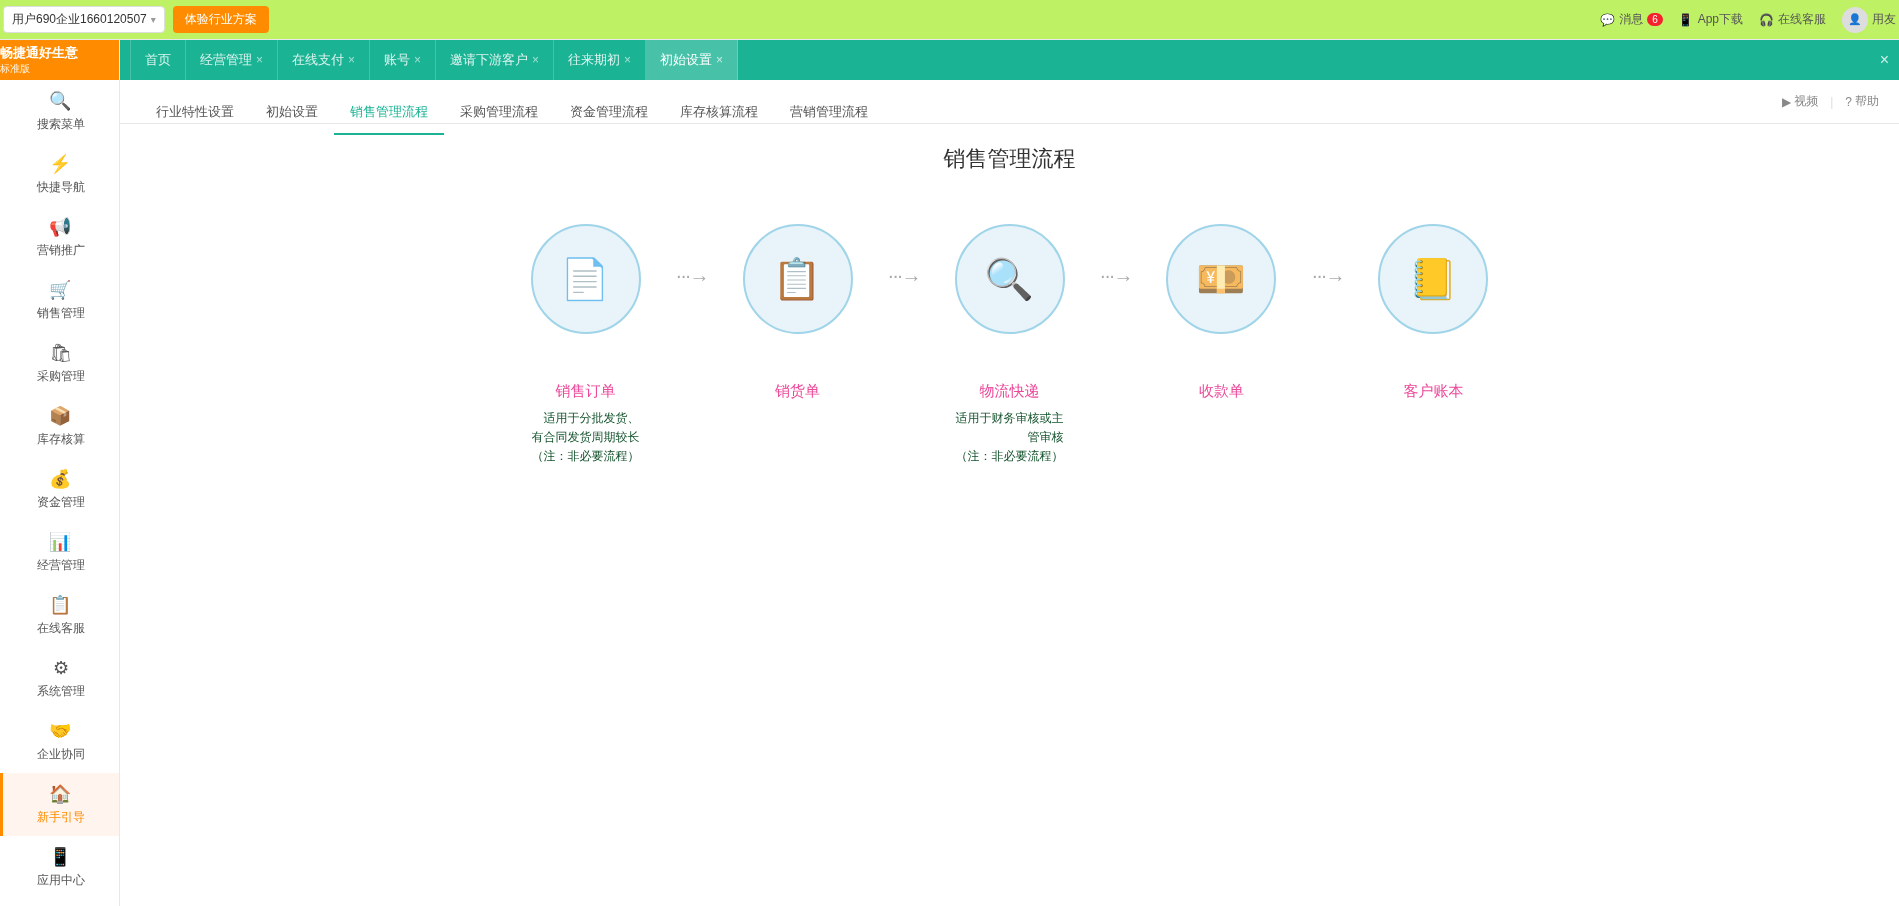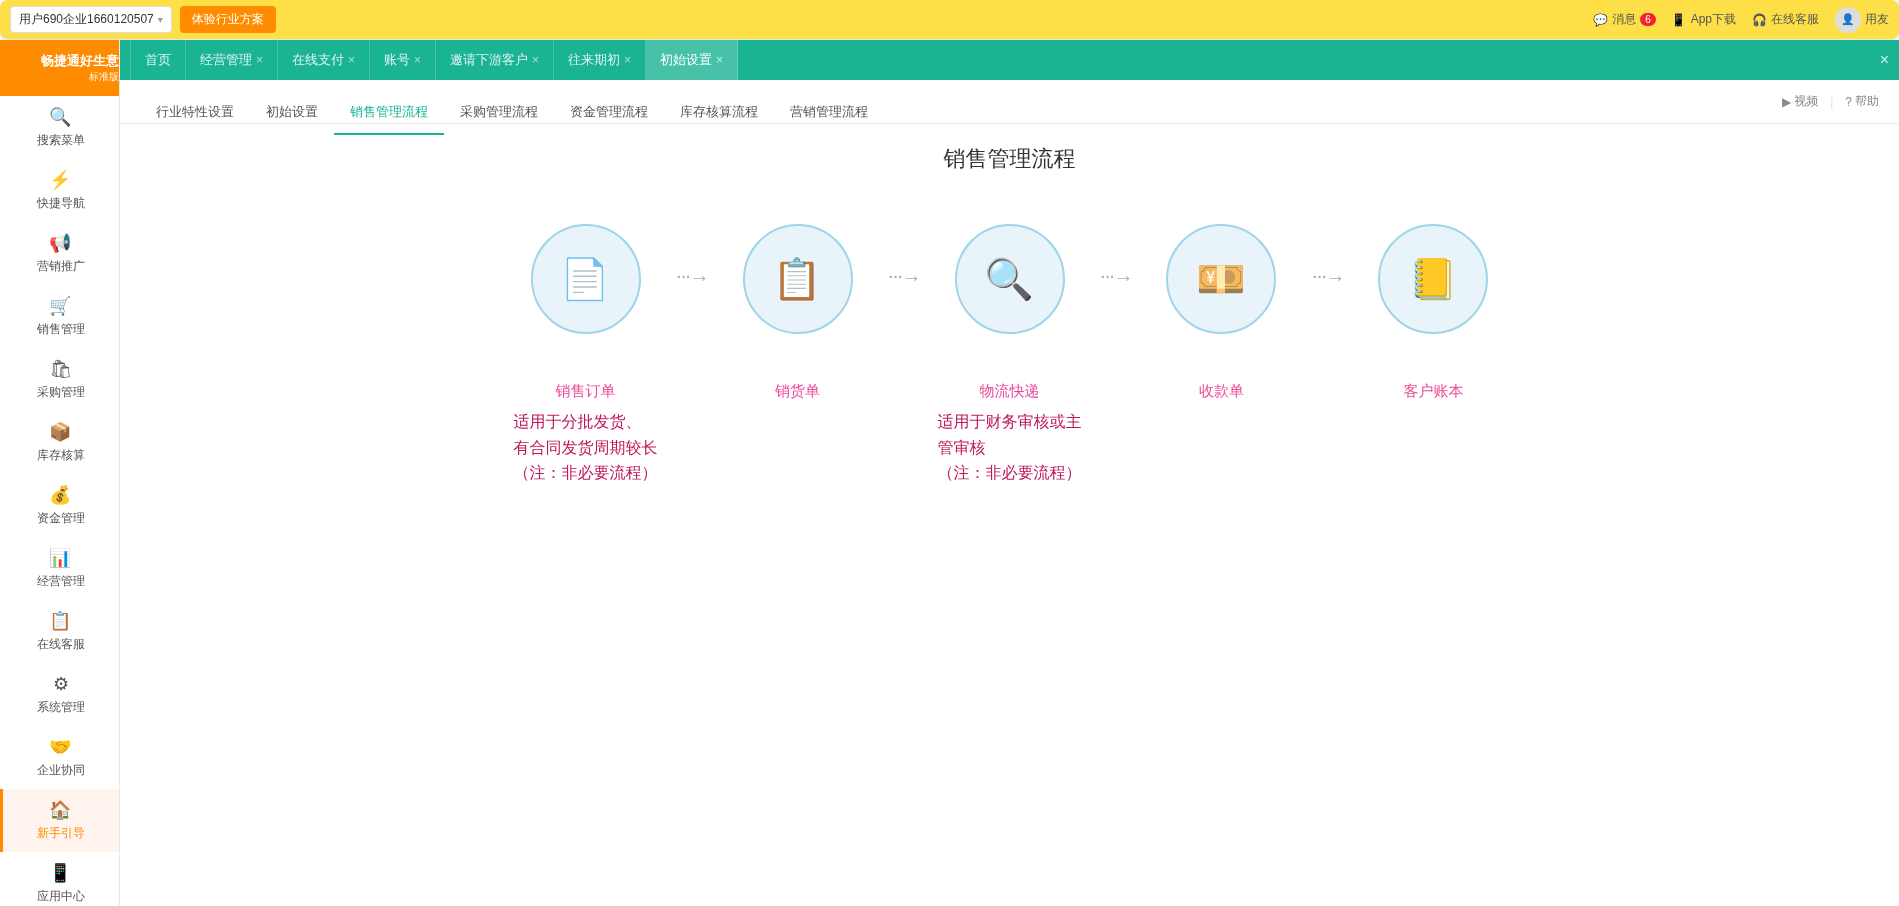--- a/index.html
+++ b/index.html
@@ -1,28 +1,27 @@
 <!DOCTYPE html>
 <html><head>
   <meta charset="utf-8">
   <style>
     * { margin: 0; padding: 0; box-sizing: border-box; }
     body { font-family: 'Microsoft YaHei', Arial, sans-serif; font-size: 13px; background: #f5f5f5; display: flex; flex-direction: column; height: 906px; overflow: hidden; }
 
     
     .top-bar {
       height: 40px;
-      background: #fde047;
+      background: #bef264;
       border-bottom: 1px solid #e8e8e8;
       display: flex;
       align-items: center;
-      padding: 0 10px;
+      padding: 0 3px;
       justify-content: space-between;
       flex-shrink: 0;
-      border-radius: 8px;
     }
     .top-bar-left { display: flex; align-items: center; gap: 8px; }
     .user-selector {
       display: flex; align-items: center; gap: 4px;
       border: 1px solid #ddd; border-radius: 4px;
       padding: 4px 8px; cursor: pointer; background: #fff;
       font-size: 12px; color: #333;
     }
     .user-selector .chevron { color: #999; font-size: 10px; }
     .trial-btn {
@@ -42,24 +41,24 @@
     .sidebar {
       width: 120px;
       background: #fff;
       border-right: 1px solid #e8e8e8;
       display: flex;
       flex-direction: column;
       flex-shrink: 0;
       overflow-y: auto;
     }
     .logo-area {
-      height: 56px;
+      height: 40px;
       background: #ff8c00;
       display: flex;
-      align-items: flex-end;
+      align-items: flex-start;
       justify-content: center;
       flex-direction: column;
       color: #fff;
       font-size: 13px;
       font-weight: bold;
       flex-shrink: 0;
     }
     .logo-sub { font-size: 10px; font-weight: normal; opacity: 0.9; }
     .sidebar-nav { flex: 1; }
     .sidebar-item {
@@ -119,21 +118,21 @@
     
     .flow-container { display: flex; align-items: flex-start; justify-content: center; gap: 0; margin-top: 20px; }
     .flow-step { display: flex; flex-direction: column; align-items: center; width: 180px; }
     .flow-circle {
       width: 110px; height: 110px; border-radius: 50%;
       border: 2px solid #a0d4e8; background: #e8f4fa;
       display: flex; align-items: center; justify-content: center;
       font-size: 40px; color: #1a7fb5; margin-bottom: 14px;
     }
     .flow-step-name { font-size: 15px; color: #ec4899; margin-bottom: 8px; font-weight: 500; margin-top: 34px; }
-    .flow-step-desc { font-size: 16px; color: #be185d; text-align: left; line-height: 1.6; }
+    .flow-step-desc { font-size: 12px; color: #14532d; text-align: right; line-height: 1.6; }
     .flow-arrow {
       display: flex; align-items: center; margin-top: 40px; color: #aaa; font-size: 20px;
       letter-spacing: -2px; flex-shrink: 0;
     }
   </style>
 </head>
 <body>
 
 <div class="top-bar">
   <div class="top-bar-left">

